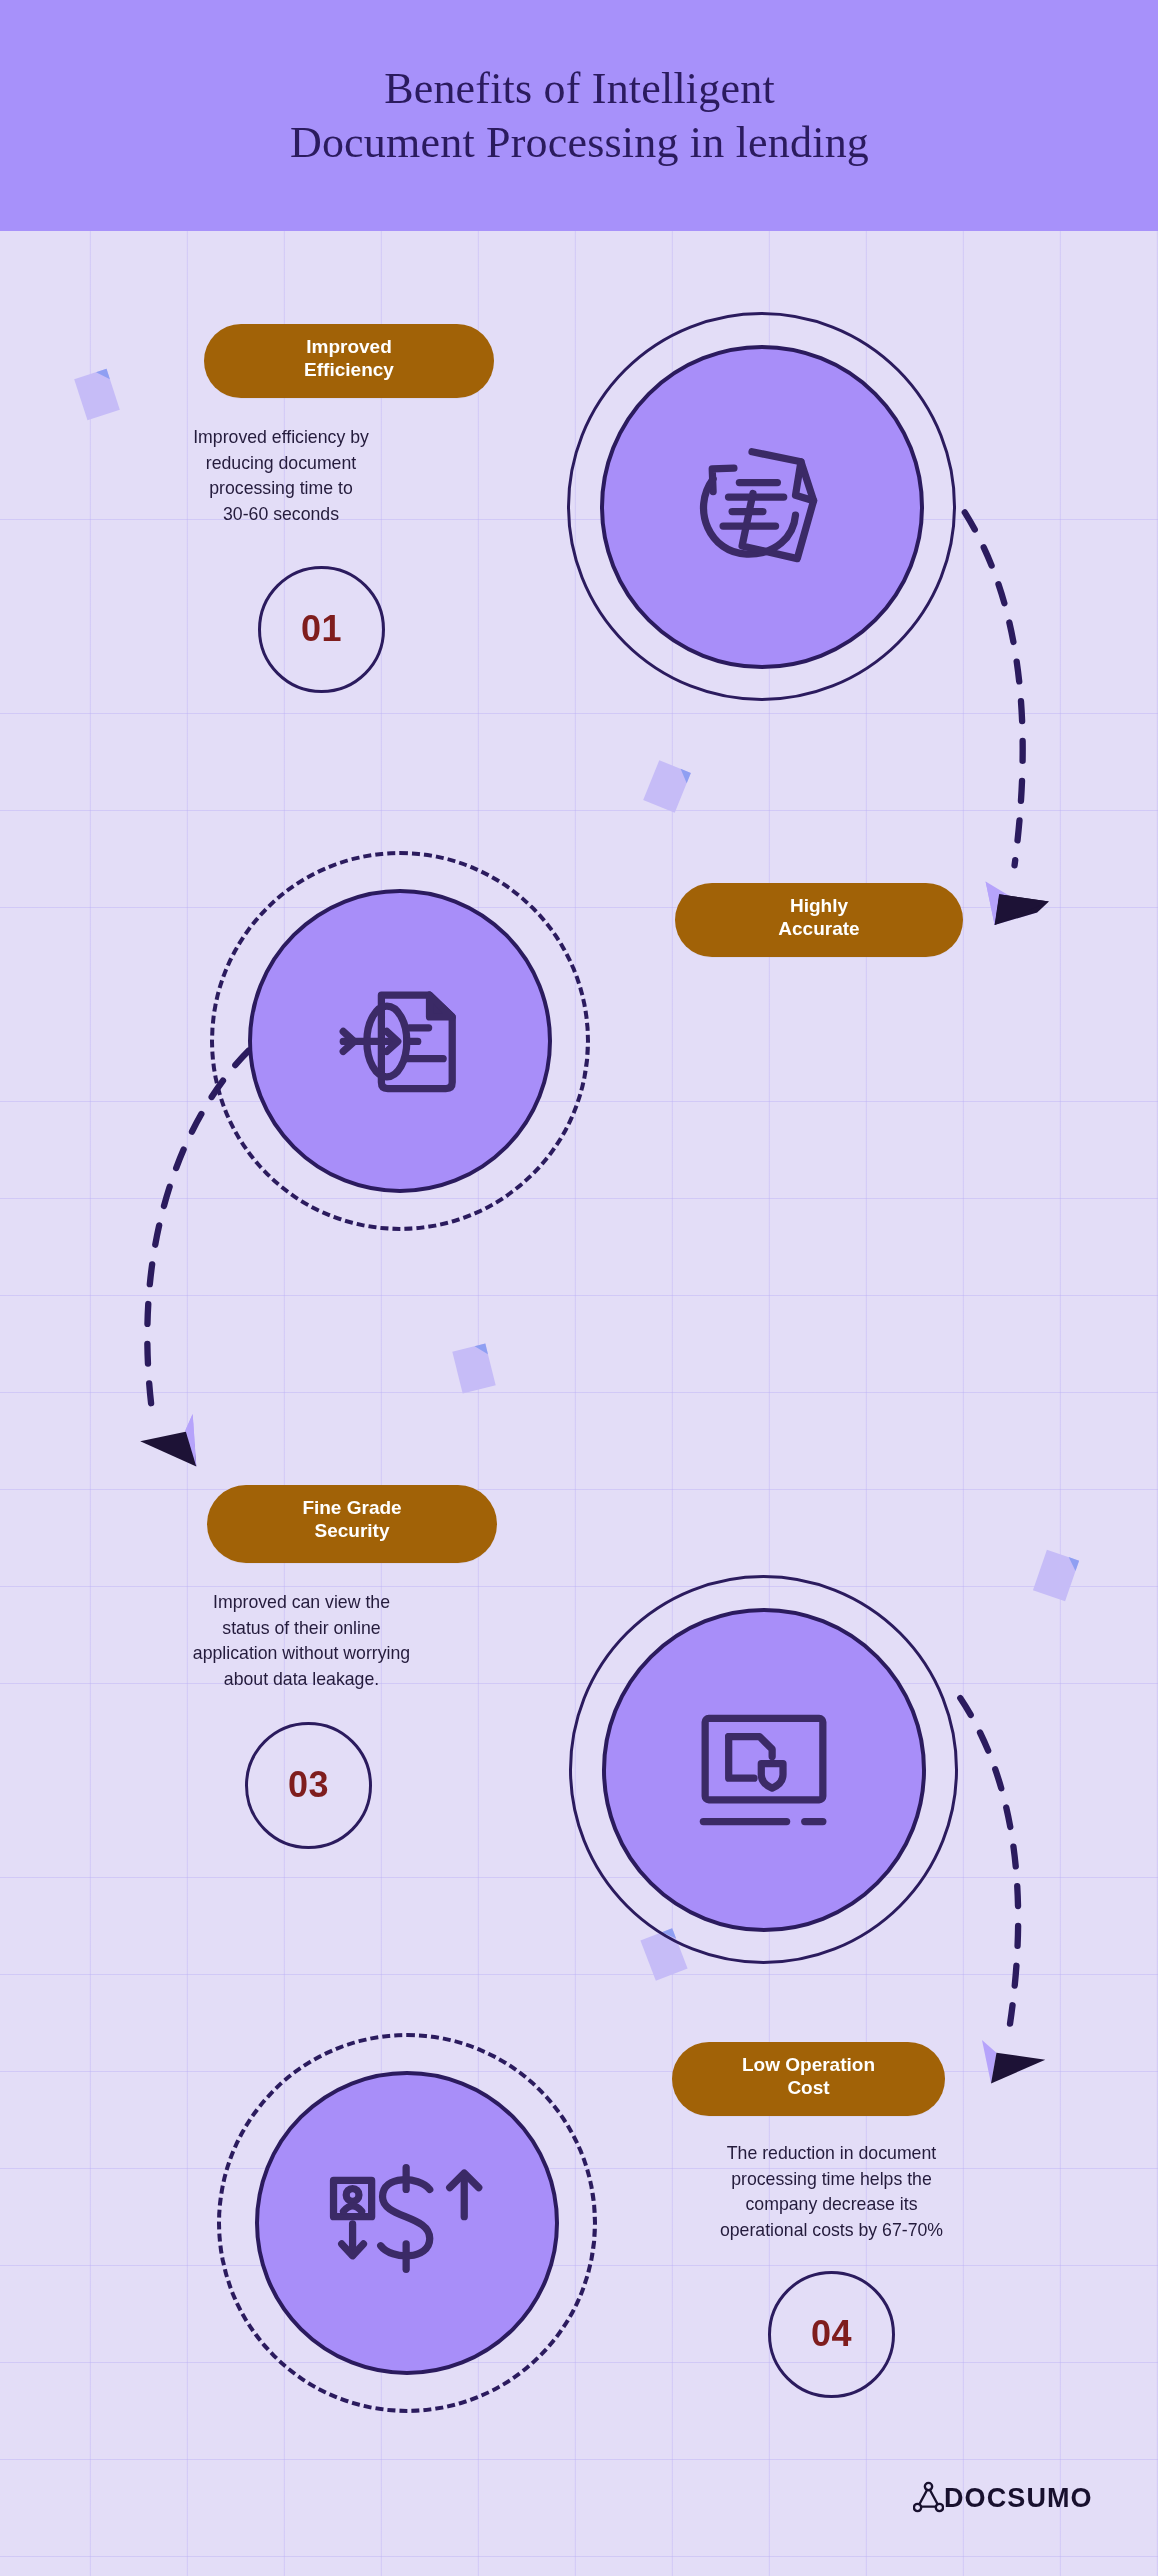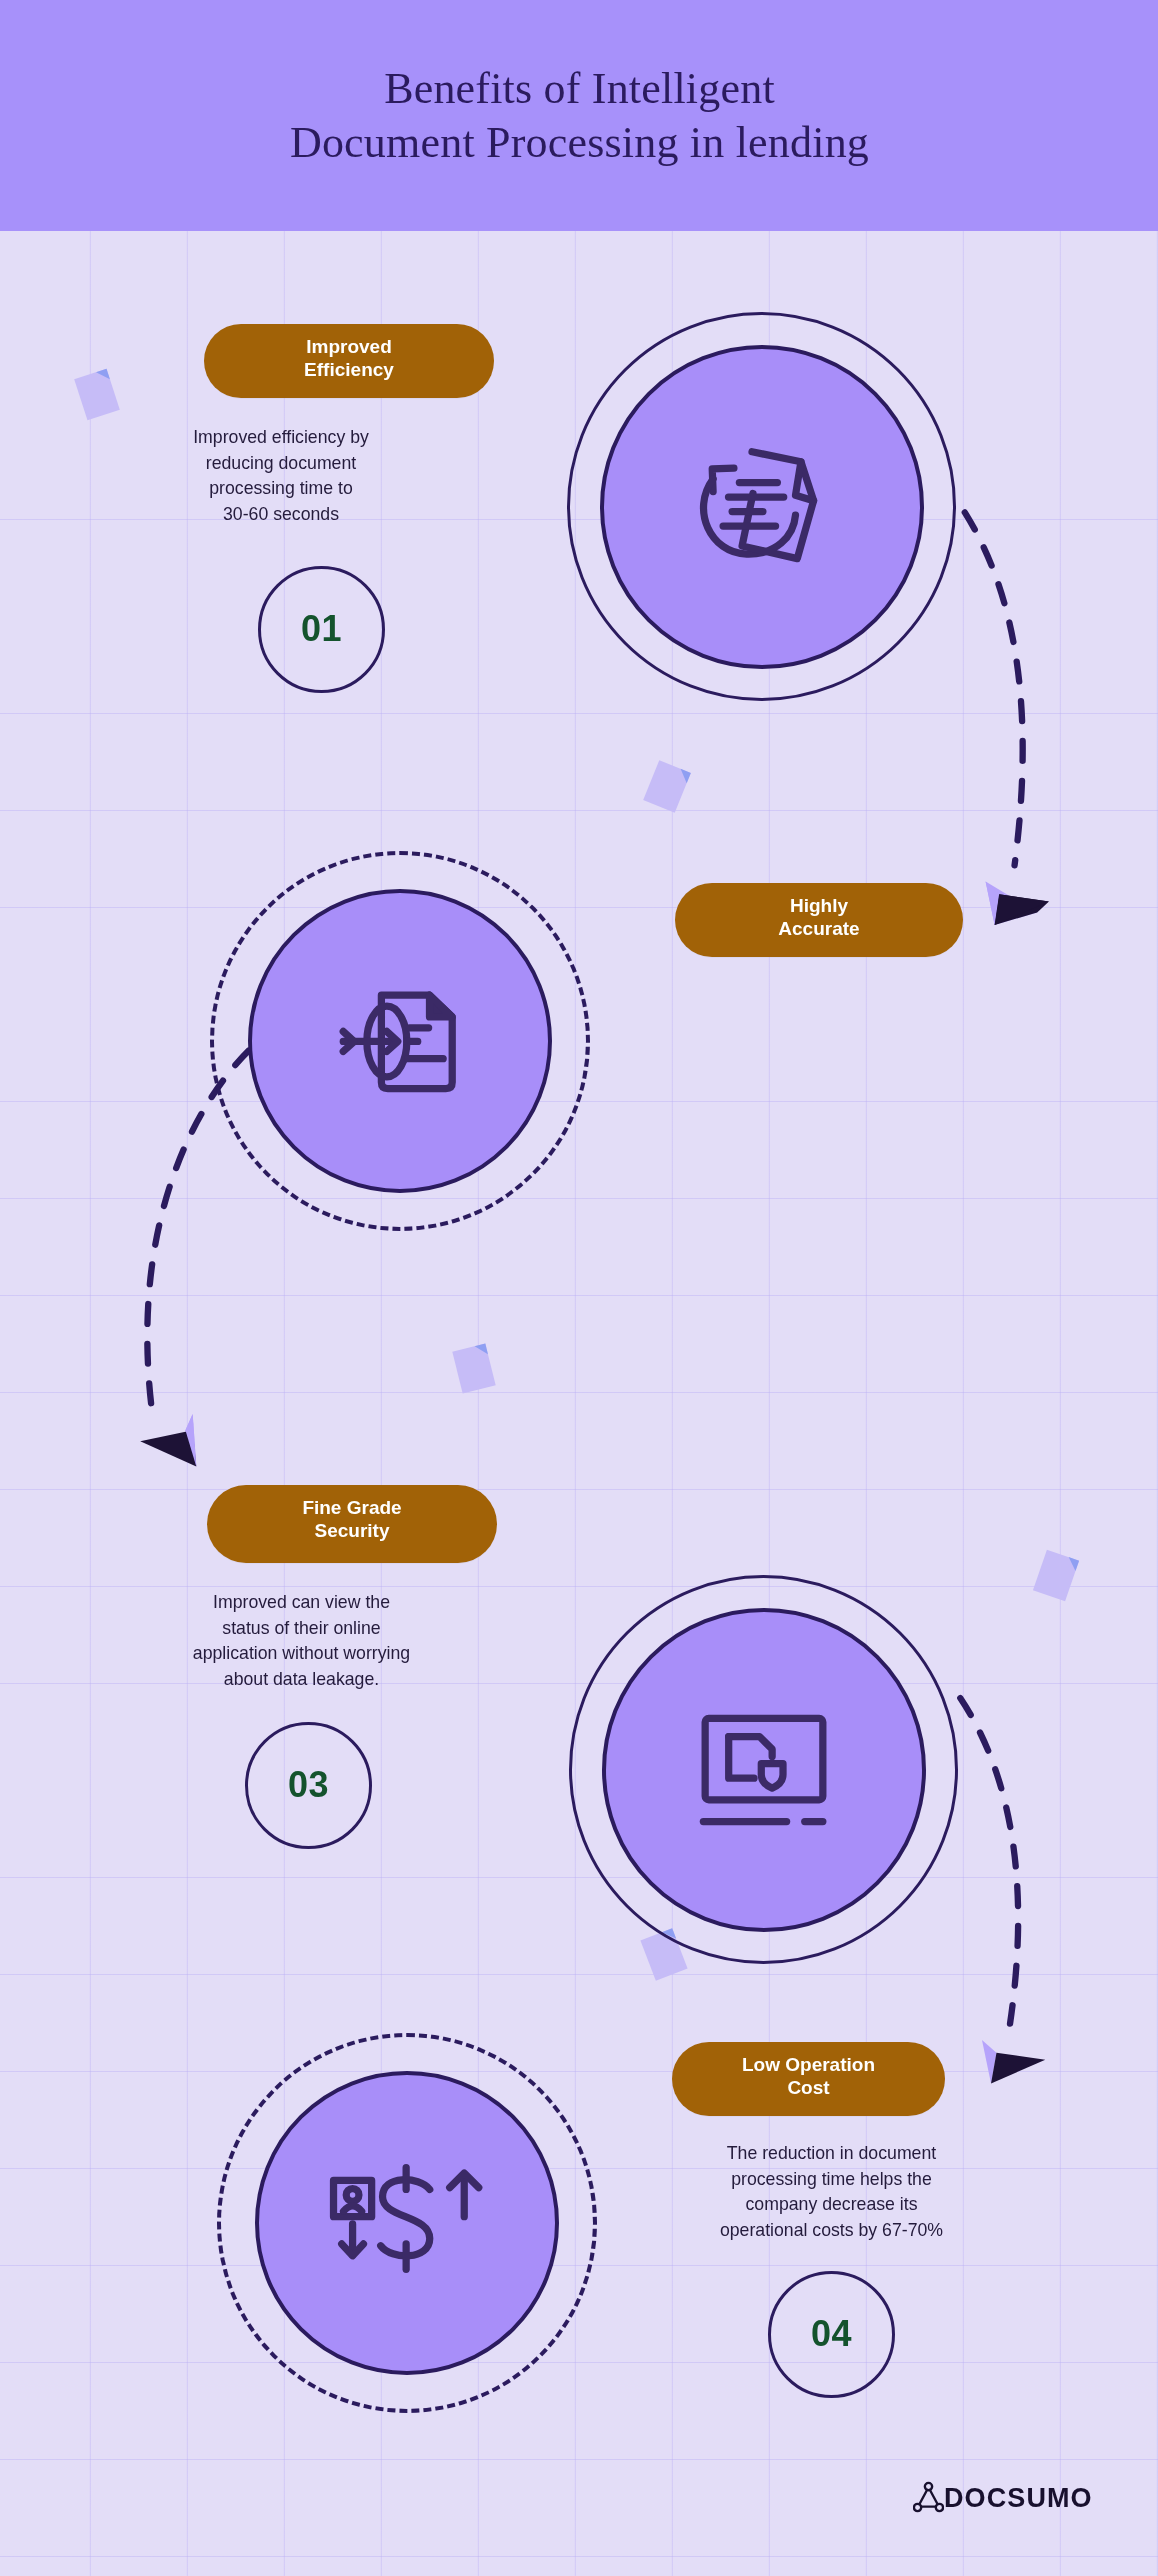--- a/index.html
+++ b/index.html
@@ -86,21 +86,21 @@
     text-align: center;
   }
 
   
   .numcircle {
     border: 3.6px solid #2b1b5e;
     border-radius: 50%;
     display: flex;
     align-items: center;
     justify-content: center;
-    color: #14532d;
+    color: #7f1d1d;
     font-size: 36px;
     font-weight: 700;
     letter-spacing: 0.5px;
   }
 
   
   .medallion { position: absolute; }
   .ring-solid {
     position: absolute;
     border: 3.6px solid #2b1b5e;

